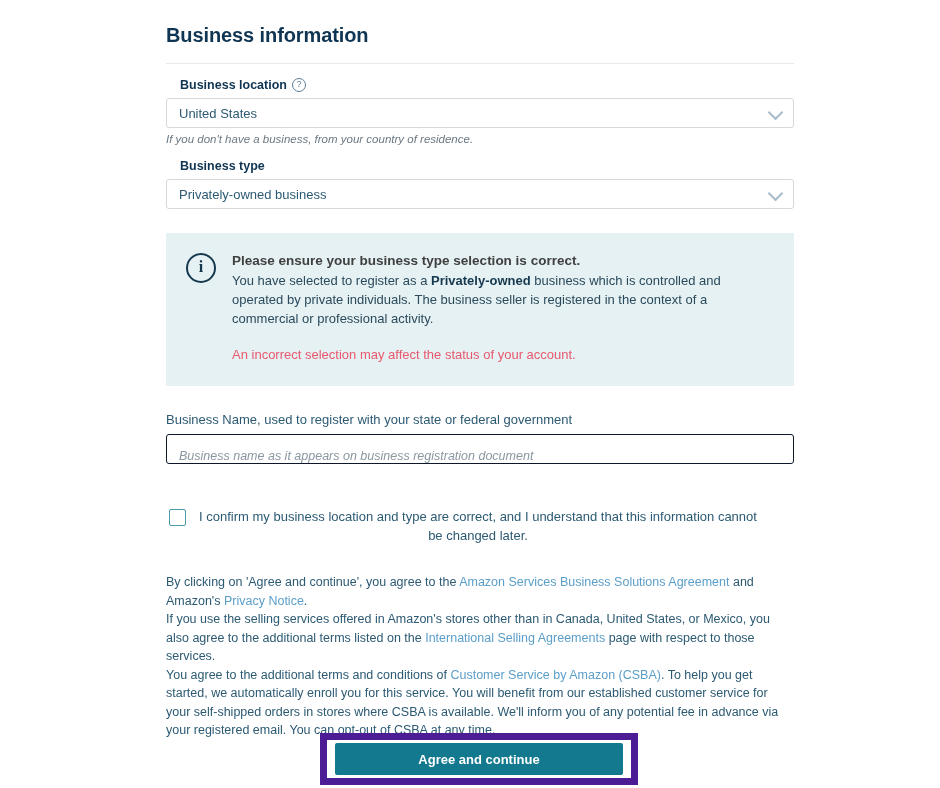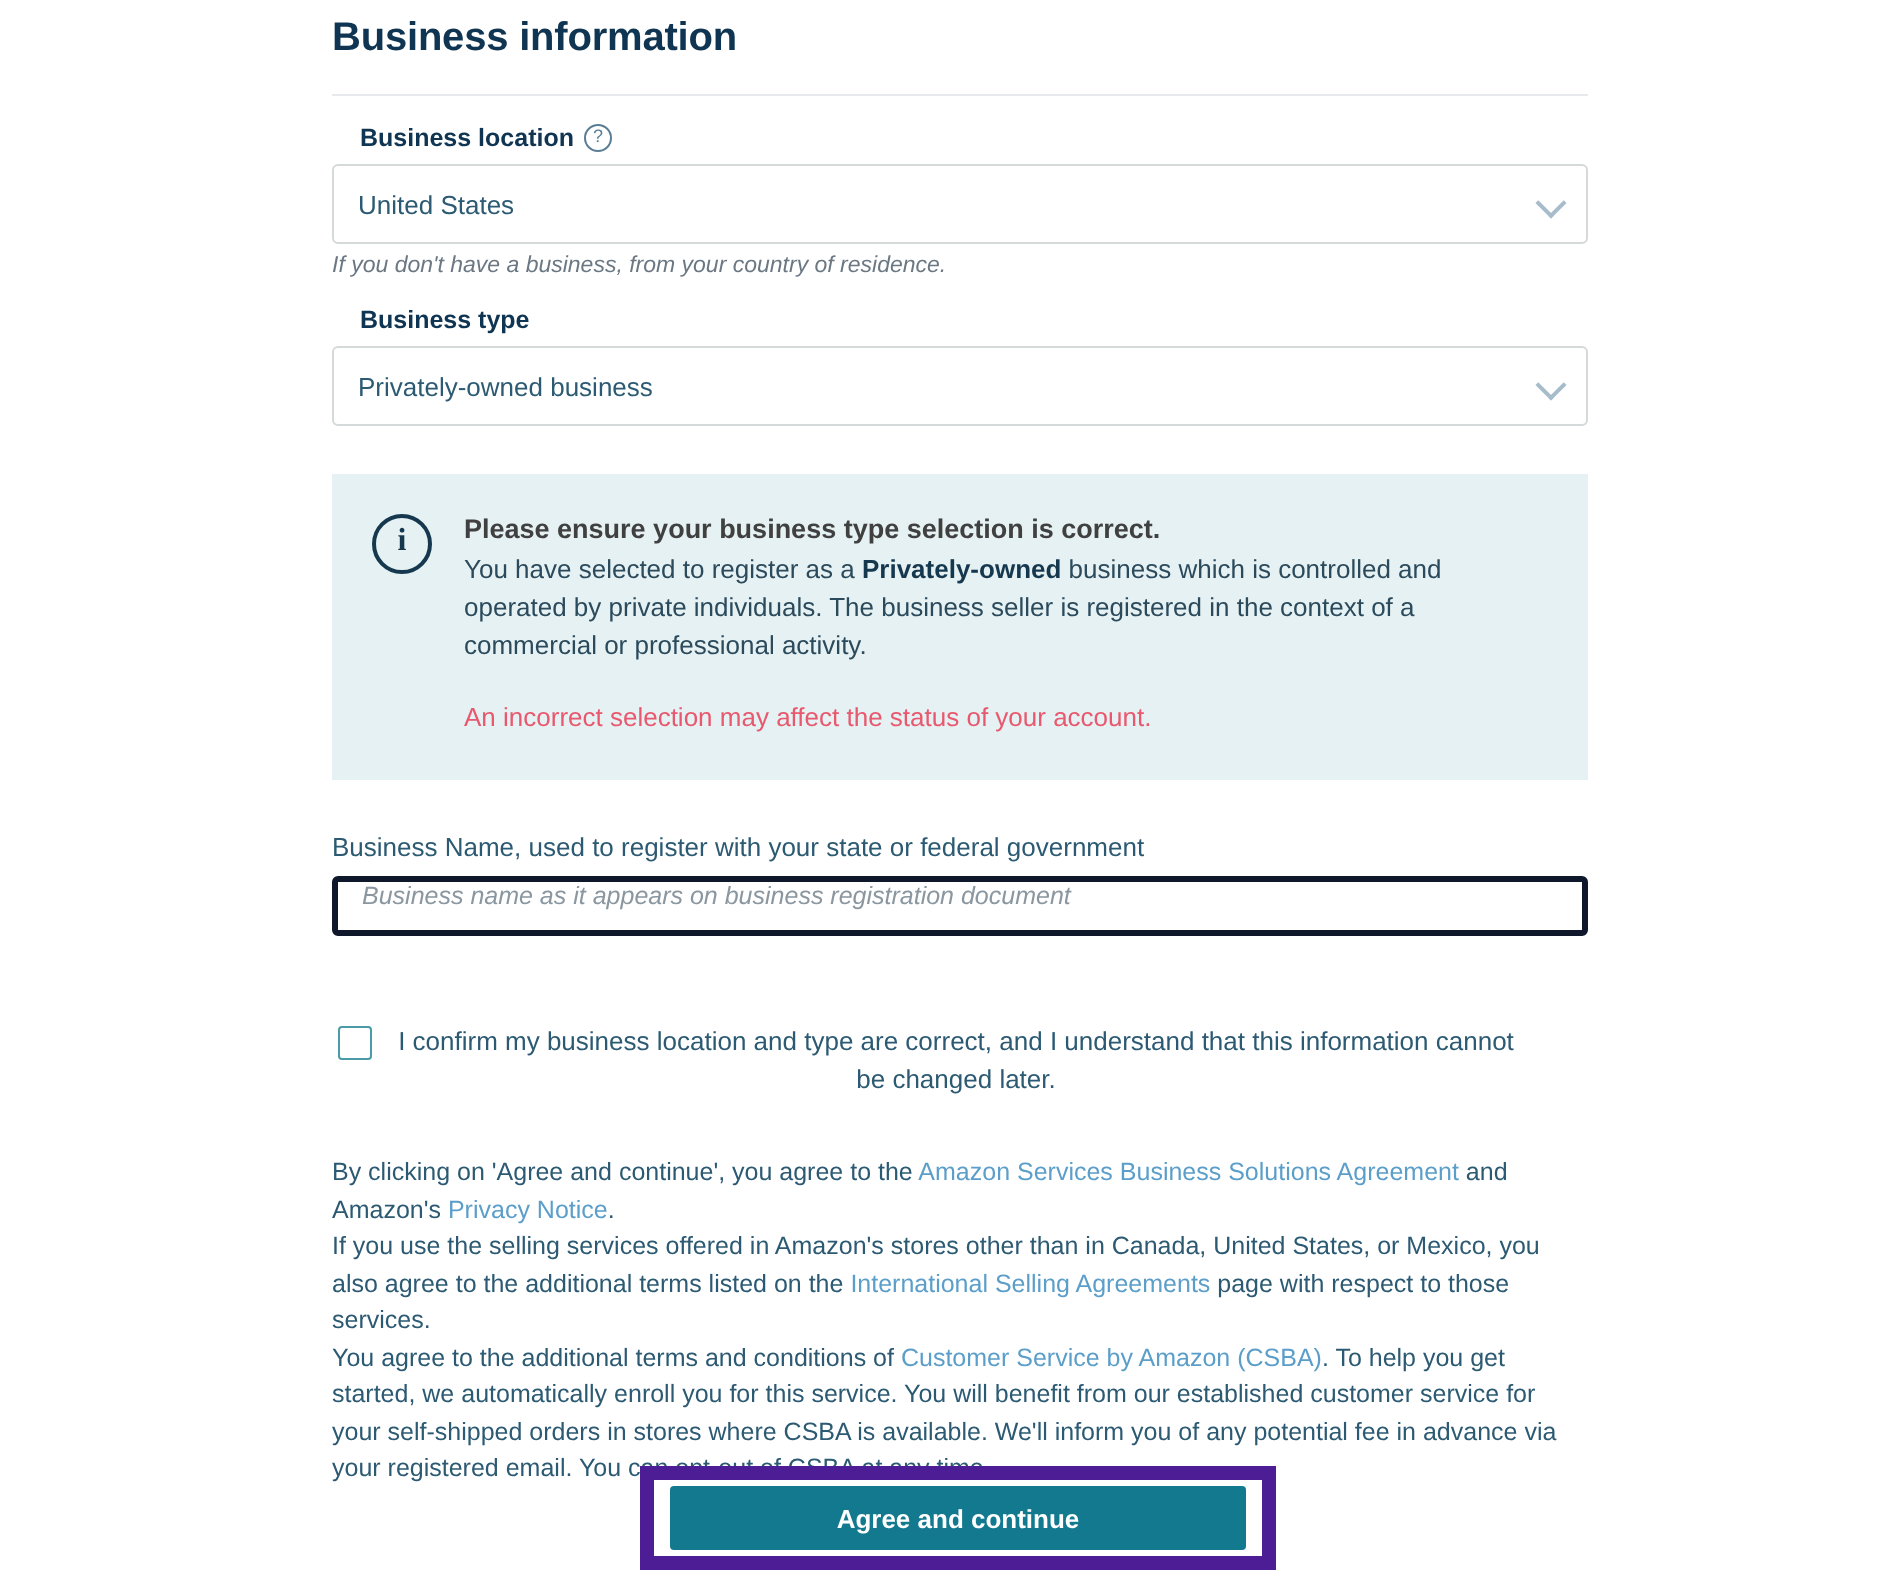--- a/index.html
+++ b/index.html
@@ -18,21 +18,21 @@
   .page {
     position: relative;
     width: 940px;
     height: 788px;
     box-sizing: border-box;
   }
 
   .content {
     position: absolute;
     left: 166px;
-    top: 0;
+    top: 16px;
     width: 628px;
   }
 
   
   .page-title {
     font-size: 20px;
     font-weight: bold;
     color: #0f3552;
     margin: 8px 0 0 0;
     letter-spacing: -0.1px;
@@ -66,21 +66,21 @@
     border-radius: 50%;
     font-size: 9px;
     font-weight: normal;
     text-align: center;
     color: #5a7d96;
     cursor: pointer;
   }
 
   .select-box {
     position: relative;
-    height: 40px;
+    height: 30px;
     border: 1px solid #d5d9d9;
     border-radius: 3px;
     background: #ffffff;
     display: flex;
     align-items: center;
     padding: 0 12px;
     font-size: 13px;
     color: #2c5a73;
     cursor: pointer;
     box-sizing: border-box;
@@ -149,25 +149,25 @@
 
   
   .name-label {
     font-size: 13px;
     color: #2c5a73;
     margin-top: 26px;
     margin-bottom: 7px;
   }
   .text-input {
     height: 30px;
-    border: 3px solid #0f172a;
+    border: 1px solid #0f172a;
     border-radius: 3px;
     background: #ffffff;
     display: flex;
-    align-items: flex-start;
+    align-items: flex-end;
     padding: 0 12px;
     box-sizing: border-box;
   }
   .text-input .placeholder {
     font-size: 12.5px;
     font-style: italic;
     color: #8a97a0;
   }
 
   

